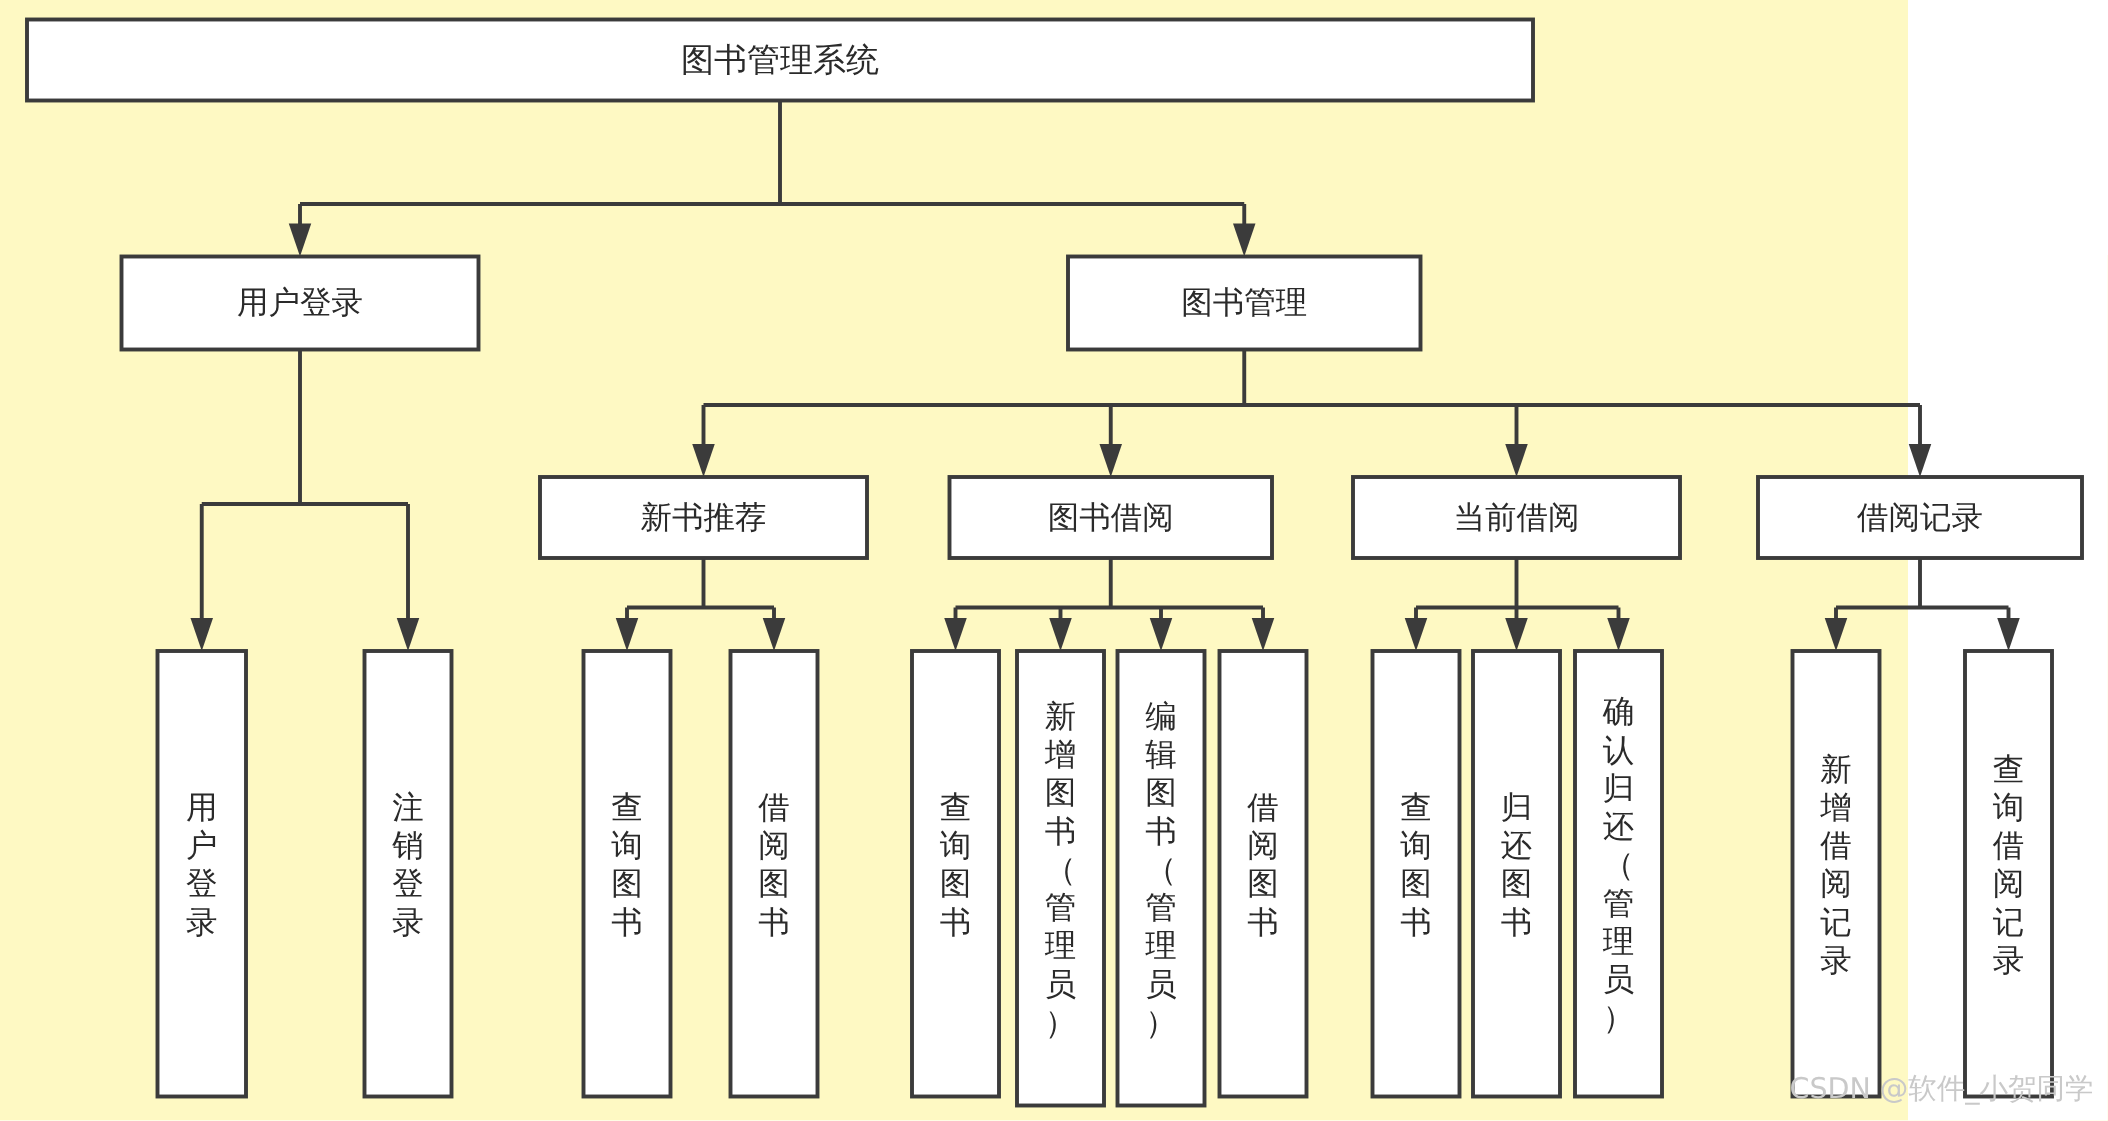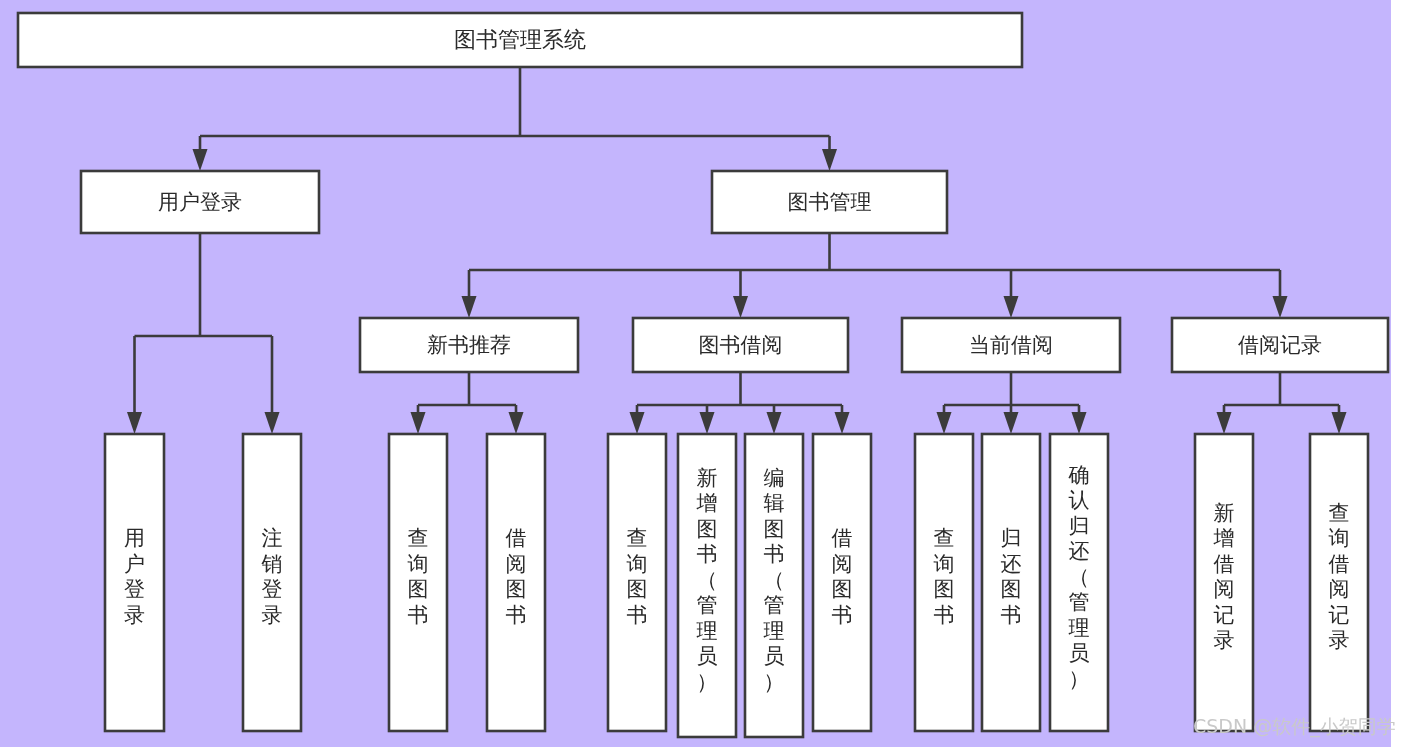--- a/index.html
+++ b/index.html
@@ -9,23 +9,23 @@
     background: #ffffff;
   }
   body {
     width: 1405px;
     height: 747px;
     overflow: hidden;
     font-family: "DejaVu Sans", "Liberation Sans", sans-serif;
   }
   #diagram-root {
     position: relative;
-    width: 1391px;
+    width: 1272px;
     height: 747px;
-    background: #c4b5fd;
+    background: #fef9c3;
   }
   svg.diagram-canvas {
     position: absolute;
     left: 0;
     top: 0;
     width: 1405px;
     height: 747px;
     display: block;
   }
   .node-box {

